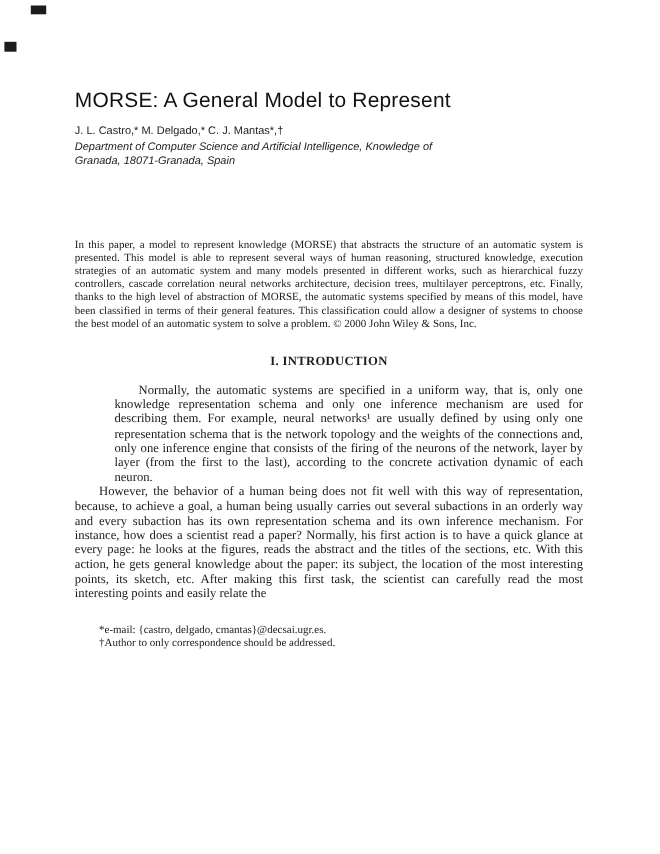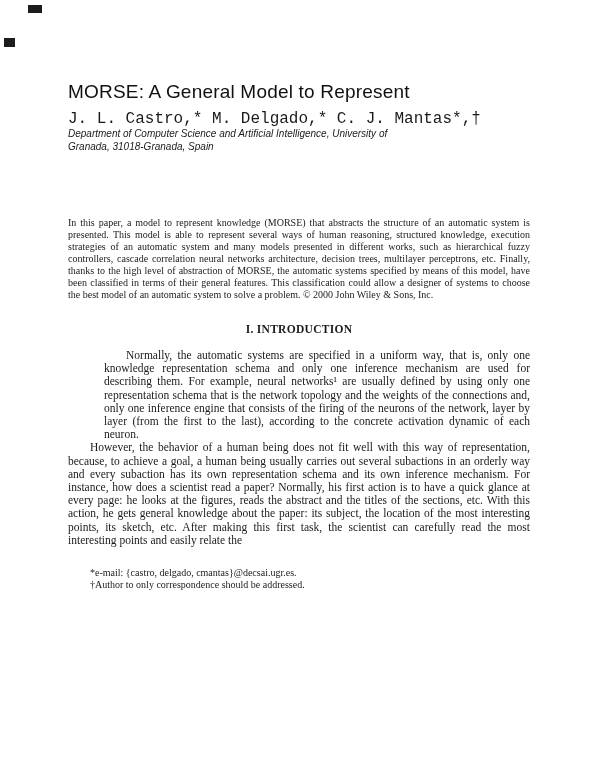--- a/index.html
+++ b/index.html
@@ -29,22 +29,22 @@
   .title {
     margin: 0 0 10px 0;
     font-family: "Liberation Sans", "DejaVu Sans", sans-serif;
     font-size: 19px;
     line-height: 23px;
     font-weight: 400;
     color: #111111;
     letter-spacing: 0.2px;
   }
   .authors {
-    font-family: Liberation Mono, monospace;
-    font-size: 16px;
+    font-family: Liberation Sans, sans-serif;
+    font-size: 10px;
     line-height: 13px;
     margin-bottom: 1px;
   }
   .affiliation {
     font-family: "Liberation Sans", "DejaVu Sans", sans-serif;
     font-style: italic;
     font-size: 10px;
     line-height: 13px;
   }
 
@@ -101,21 +101,21 @@
 
   <div class="scan-mark mark-top"></div>
   <div class="scan-mark mark-left"></div>
 
   <div class="content">
 
     <h1 class="title"><span>MORSE: A General Model to Represent</span><br></h1>
 
     <div class="authors">J. L. Castro,* M. Delgado,* C. J. Mantas*,†</div>
 
-    <div class="affiliation"><span>Department of Computer Science and Artificial Intelligence, University of</span><br><span>Granada, 31018-Granada, Spain</span></div>
+    <div class="affiliation"><span>Department of Computer Science and Artificial Intelligence, Knowledge of</span><br><span>Granada, 18071-Granada, Spain</span></div>
 
     <p class="abstract">In this paper, a model to represent knowledge (MORSE) that abstracts the structure of an automatic system is presented. This model is able to represent several ways of human reasoning, structured knowledge, execution strategies of an automatic system and many models presented in different works, such as hierarchical fuzzy controllers, cascade correlation neural networks architecture, decision trees, multilayer perceptrons, etc. Finally, thanks to the high level of abstraction of MORSE, the automatic systems specified by means of this model, have been classified in terms of their general features. This classification could allow a designer of systems to choose the best model of an automatic system to solve a problem. © 2000 John Wiley &amp; Sons, Inc.</p>
 
     <h2 class="section-heading">I. INTRODUCTION</h2>
 
     <p class="body-para indent first">Normally, the automatic systems are specified in a uniform way, that is, only one knowledge representation schema and only one inference mechanism are used for describing them. For example, neural networks¹ are usually defined by using only one representation schema that is the network topology and the weights of the connections and, only one inference engine that consists of the firing of the neurons of the network, layer by layer (from the first to the last), according to the concrete activation dynamic of each neuron.</p>
     <p class="body-para indent">However, the behavior of a human being does not fit well with this way of representation, because, to achieve a goal, a human being usually carries out several subactions in an orderly way and every subaction has its own representation schema and its own inference mechanism. For instance, how does a scientist read a paper? Normally, his first action is to have a quick glance at every page: he looks at the figures, reads the abstract and the titles of the sections, etc. With this action, he gets general knowledge about the paper: its subject, the location of the most interesting points, its sketch, etc. After making this first task, the scientist can carefully read the most interesting points and easily relate the</p>
 
     <div class="footnotes">
       <div>*e-mail: {castro, delgado, cmantas}@decsai.ugr.es.</div>

